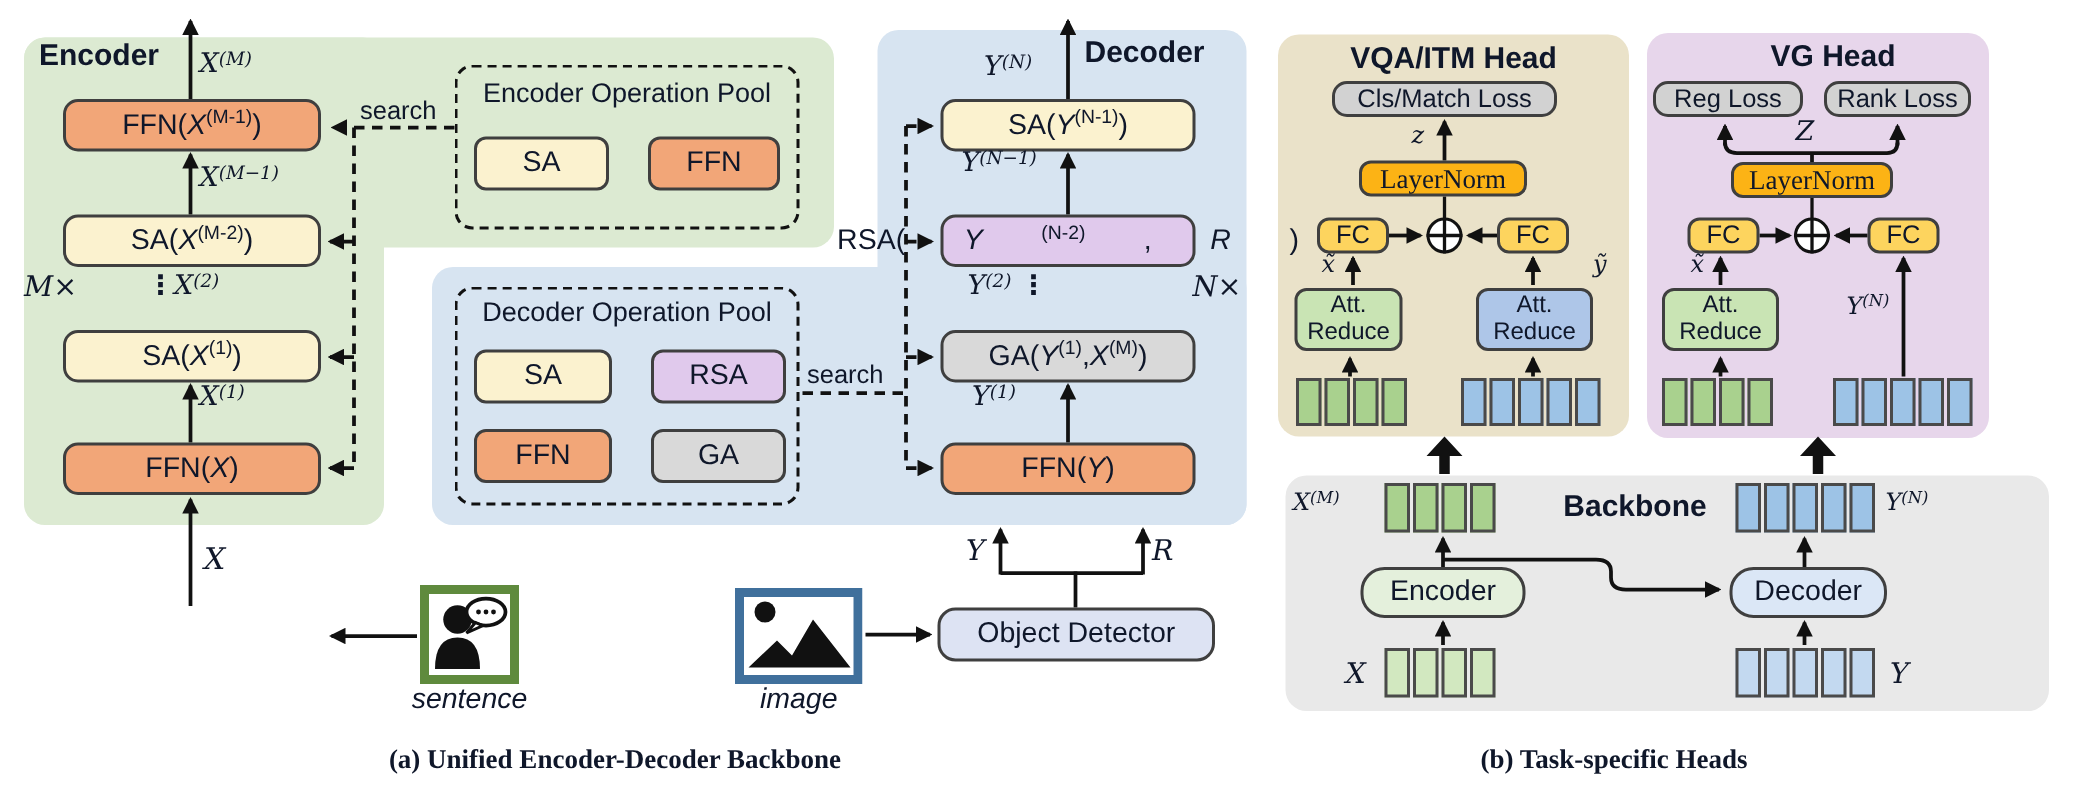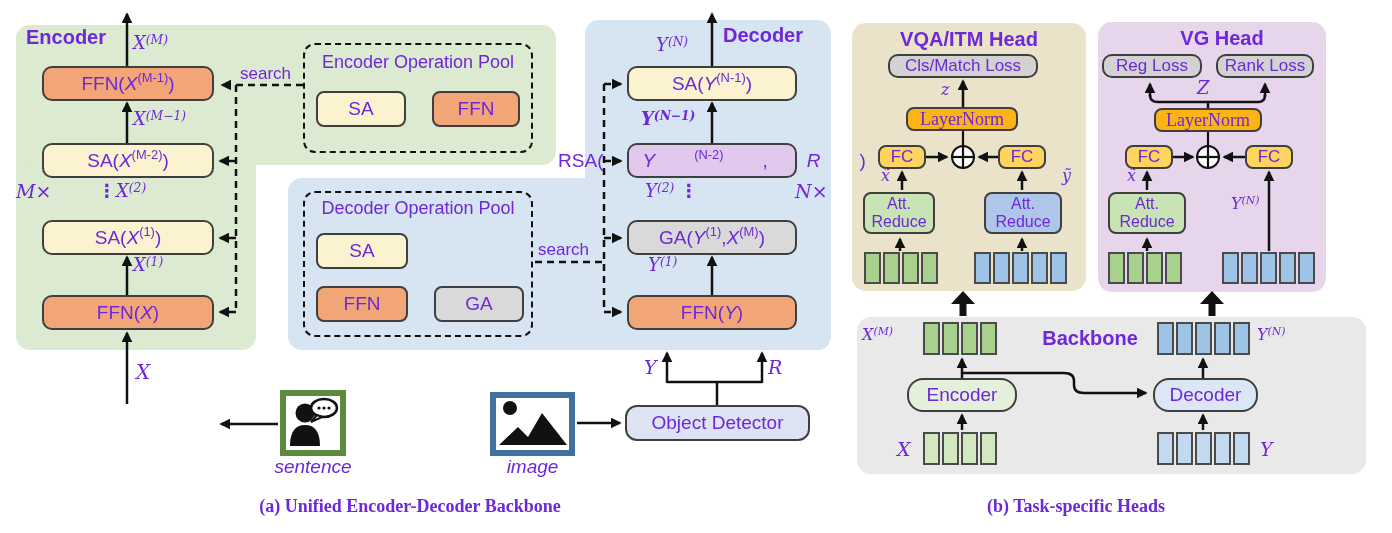--- a/index.html
+++ b/index.html
@@ -1,17 +1,17 @@
 <!DOCTYPE html>
 <html><head>
 <meta charset="utf-8">
 <style>
   html,body{margin:0;padding:0;background:#fff;}
   #fig{position:relative;width:1392px;height:533px;background:#fff;overflow:hidden;
-       font-family:"Liberation Sans",sans-serif;color:#6d28d9;}
+       font-family:"Liberation Sans",sans-serif;color:#0f172a;}
   .panel{position:absolute;border-radius:14px;z-index:0;}
   #wires{position:absolute;left:0;top:0;z-index:1;pointer-events:none;}
   .opbox{position:absolute;z-index:2;display:flex;align-items:center;justify-content:center;
          border:2.5px solid #3f3f3f;border-radius:10px;font-size:19px;white-space:nowrap;box-sizing:border-box;}
   .opbox i{font-style:italic;}
   .opbox sup, .mlabel sup{font-size:0.68em;position:relative;top:-0.45em;vertical-align:baseline;line-height:0;}
   .orange{background:#f2a678;} .cream{background:#fbf2cf;} .lav{background:#e0c9ec;gap:39px;} .gray{background:#d9d9d9;}
   .amber{background:#fcb315;border-radius:8px;font-family:Liberation Serif, serif;} .yellow{background:#fdd45e;border-radius:8px;}
   .loss{background:#d2d2d2;border-radius:10px;} .glove{background:#e4f0dc;border-radius:12px;}
   .objdet{background:#dde3f3;border-radius:12px;}
@@ -163,21 +163,21 @@
   <div class="opbox orange" style="left:432px;top:91px;width:88px;height:36px;border-width:2px;border-radius:8px;">FFN</div>
 
   <div class="ptitle" style="left:723px;top:24px;">Decoder</div>
   <div class="mlabel" style="left:656px;top:34px;"><i>Y</i><sup>(N)</sup></div>
   <div class="opbox cream" style="left:627px;top:66px;width:170px;height:35px;">
     <span>SA(</span>
       <i>Y</i>
       <sup>(N-1)</sup>
       <span>)</span>
   </div>
-  <div class="mlabel" style="left:641px;top:108px;font-weight:bold;"><i>Y</i><sup>(N−1)</sup></div>
+  <div class="mlabel" style="left:641px;top:98px;"><i>Y</i><sup>(N−1)</sup></div>
   <div class="opbox lav" style="left:627px;top:143px;width:170px;height:35px;">
     <span>RSA(</span>
       <i>Y</i>
       <sup>(N-2)</sup>
       <span>,</span>
       <i>R</i>
       <span>)</span>
   </div>
   <div class="mlabel" style="left:645px;top:180px;"><i>Y</i><sup>(2)</sup>&nbsp;<span class="dots">⋮</span></div>
   <div class="mlabel" style="left:795px;top:180px;font-size:19px;">N×</div>
@@ -194,20 +194,21 @@
   <div class="opbox orange" style="left:627px;top:295px;width:170px;height:35px;">
     <span>FFN(</span>
       <i>Y</i>
       <span>)</span>
   </div>
 
   <div class="dashedbox" style="left:303px;top:191px;width:230px;height:146px;"></div>
   <div class="pooltitle" style="left:303px;top:198px;width:230px;">Decoder Operation Pool</div>
   <div class="searchlbl" style="left:538px;top:240px;">search</div>
   <div class="opbox cream" style="left:316px;top:233px;width:92px;height:36px;border-width:2px;border-radius:8px;">SA</div>
+  <div class="opbox lav" style="left:434px;top:233px;width:90px;height:36px;border-width:2px;border-radius:8px;">RSA</div>
   <div class="opbox orange" style="left:316px;top:286px;width:92px;height:36px;border-width:2px;border-radius:8px;">FFN</div>
   <div class="opbox gray" style="left:434px;top:286px;width:90px;height:36px;border-width:2px;border-radius:8px;">GA</div>
 
   <div class="mlabel" style="left:136px;top:360px;font-size:20px;">X</div>
 
   <div class="icon" style="left:280px;top:390px;width:66px;height:66px;">
     <svg width="66" height="66" viewBox="0 0 66 66">
       <rect x="3" y="3" width="60" height="60" fill="#fff" stroke="#5f8a3d" stroke-width="6"></rect>
       <circle cx="25" cy="23" r="9.5" fill="#111"></circle>
       <path d="M10,56 Q10,35 25,35 Q40,35 40,56 Z" fill="#111"></path>

